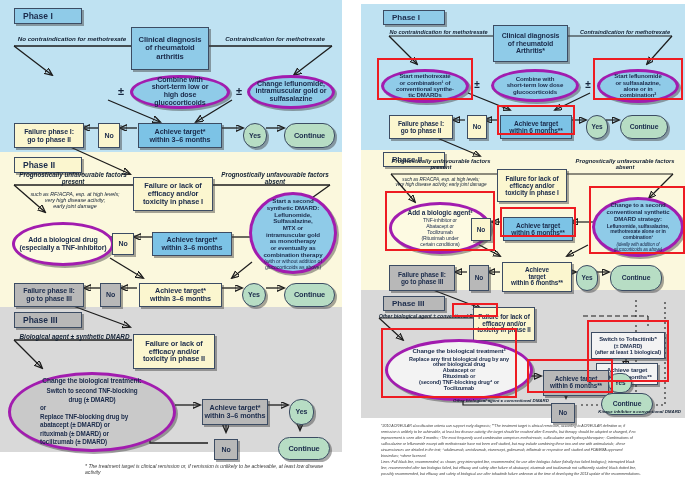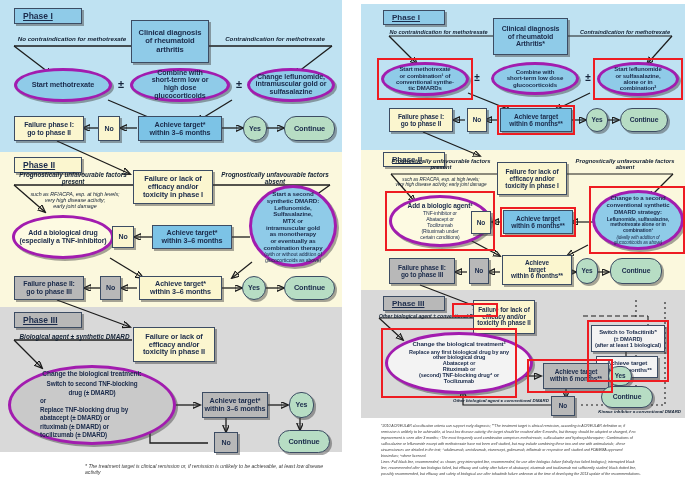--- a/index.html
+++ b/index.html
@@ -13,38 +13,38 @@
   
   .band{position:absolute;left:0;right:0;}
   .band-1{background:#bfe2f2;}
   .band-2{background:#fbf8dd;}
   .band-3{background:#d9d9d9;}
   .band-white{background:#ffffff;}
 
   
   .node{position:absolute;box-sizing:border-box;display:flex;align-items:center;
         justify-content:center;text-align:center;color:#1b2b4b;
-        font-weight:bold;line-height:1.08;letter-spacing:-0.1px;}
+        font-weight:bold;line-height:1.08;letter-spacing:-0.1px;margin-top:7px;}
   .rect{border:1px solid #3c4c63;}
   .oval{border:3px solid #a21caf;border-radius:50%;}
 
   .c-blue{background:#8fcbe8;}
   .c-blue2{background:#7cc3e6;}
   .c-cream{background:#fbf6cf;}
   .c-cream2{background:#fdfae2;}
   .c-green{background:#b7ddc4;border-radius:12px;}
   .c-grey{background:#b8b8b8;}
   .c-grey2{background:#c9c9c9;}
   .c-white{background:#f3f3f3;}
 
   .shadow{box-shadow:2px 2px 0 rgba(60,60,60,.45);}
 
   .phase-tag{position:absolute;box-sizing:border-box;border:1px solid #3c4c63;
     display:flex;align-items:center;justify-content:flex-start;padding-left:8px;
-    font-weight:bold;color:#1b2b4b;text-decoration:underline;}
+    font-weight:bold;color:#1b2b4b;}
 
   .ital{position:absolute;font-style:italic;font-weight:bold;color:#122033;
         text-align:center;line-height:1.1;}
   .ital-sub{font-weight:normal;font-style:italic;}
 
   .hl{position:absolute;border:2px solid #ee1c22;box-sizing:border-box;
       pointer-events:none;background:transparent;}
 
   svg.wires{position:absolute;left:0;top:0;width:100%;height:100%;overflow:visible;}
   svg.wires line,svg.wires path,svg.wires polyline{stroke:#1c1c1c;fill:none;}
@@ -119,21 +119,20 @@
 
   <div class="phase-tag c-blue shadow" style="left:14px;top:8px;width:68px;height:16px;font-size:8.5px;">Phase I</div>
 
   <div class="node rect c-blue shadow" style="left:131px;top:20px;width:78px;height:43px;font-size:7.6px;white-space:pre-line;">Clinical diagnosis
 of rheumatoid
 arthritis</div>
 
   <div class="ital" style="left:11px;top:36px;width:122px;font-size:6.2px;">No contraindication for methotrexate</div>
   <div class="ital" style="left:215px;top:36px;width:120px;font-size:6.2px;">Contraindication for methotrexate</div>
 
-  <div class="node oval c-blue shadow" style="left:14px;top:68px;width:98px;height:34px;font-size:7.3px;">Start methotrexate</div>
   <div class="node" style="left:113px;top:76px;width:16px;height:18px;font-size:11px;color:#16243c;">±</div>
   <div class="node oval c-blue shadow" style="left:130px;top:68px;width:100px;height:34px;font-size:7.1px;white-space:pre-line;">Combine with
 short-term low or
 high dose
 glucocorticoids</div>
   <div class="node" style="left:231px;top:76px;width:16px;height:18px;font-size:11px;color:#16243c;">±</div>
   <div class="node oval c-blue shadow" style="left:247px;top:68px;width:88px;height:34px;font-size:7.1px;white-space:pre-line;">Change leflunomide,
 intramuscular gold or
 sulfasalazine</div>
 

